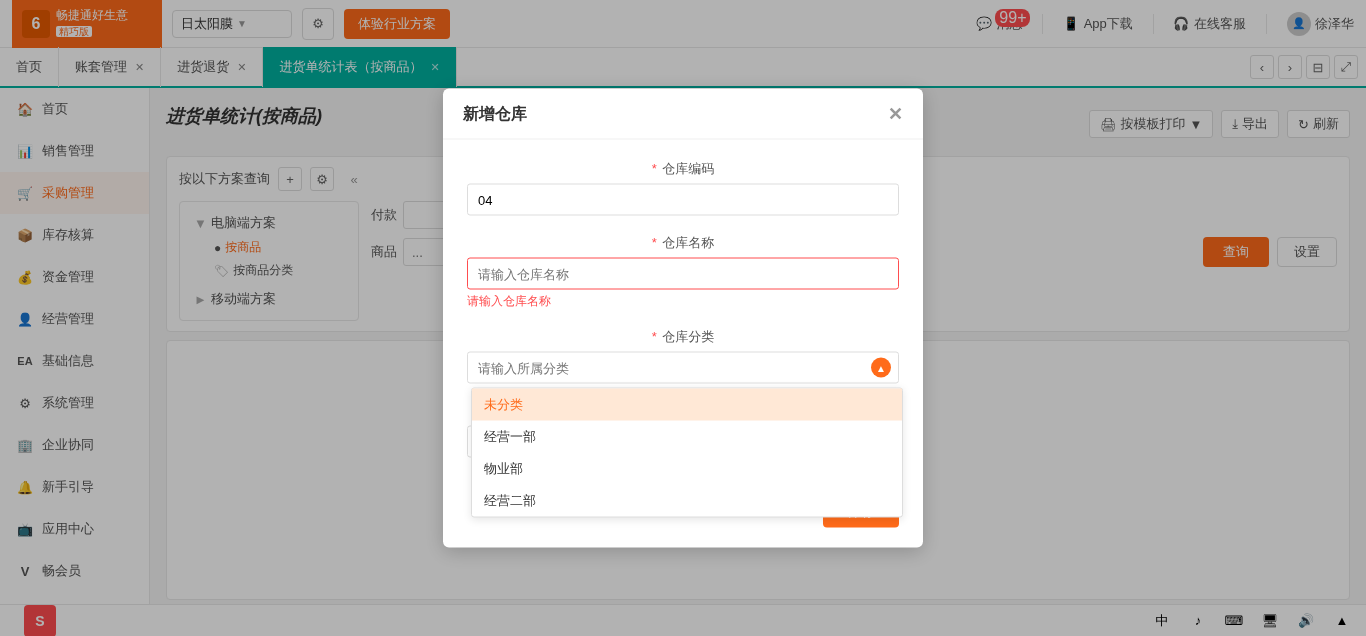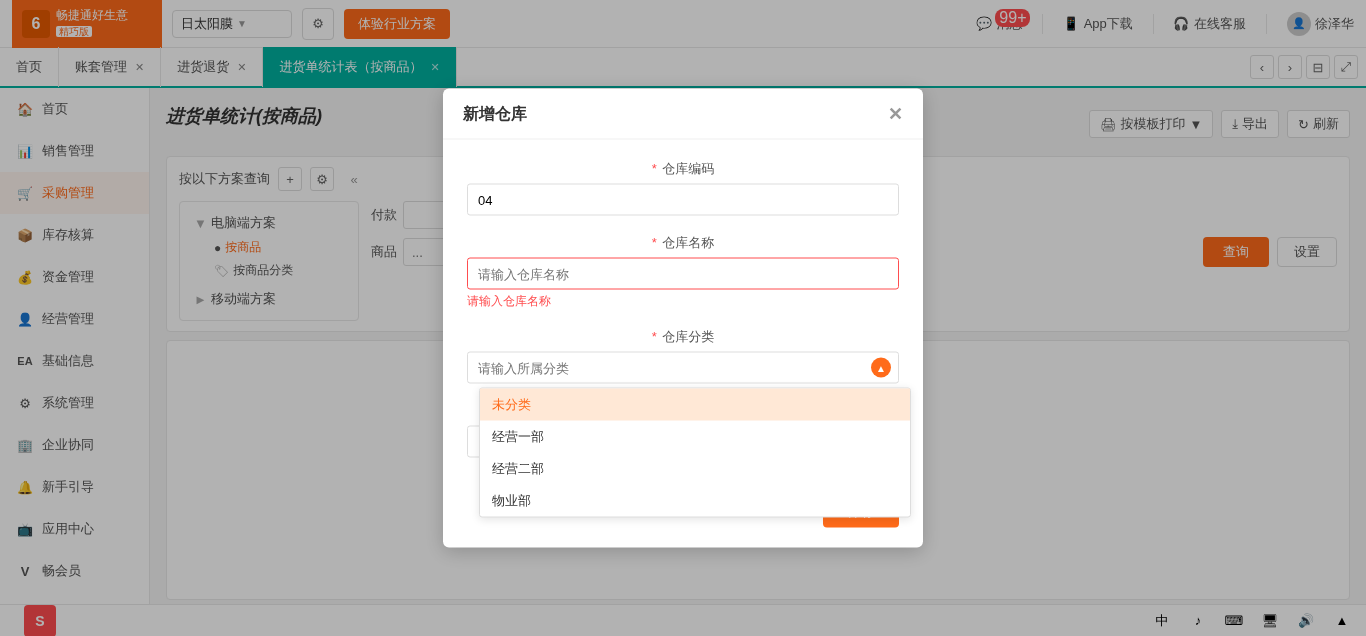--- a/index.html
+++ b/index.html
@@ -126,21 +126,21 @@
     }
     .select-arrow {
       position: absolute; right: 8px; top: 50%; transform: translateY(-50%);
       width: 20px; height: 20px; background: #ff6b1a; border-radius: 50%;
       display: flex; align-items: center; justify-content: center;
       color: #fff; font-size: 10px; cursor: pointer;
     }
 
     
     .dropdown-list {
-      position: absolute; left: 12px; top: 36px; width: 100%;
+      position: absolute; left: 4px; top: 36px; width: 100%;
       background: #fff; border: 1px solid #ddd; border-radius: 3px;
       z-index: 300; box-shadow: 0 2px 8px rgba(0,0,0,0.1);
     }
     .dropdown-item {
       padding: 7px 12px; cursor: pointer; font-size: 13px; color: #333;
     }
     .dropdown-item.selected { background: #ffe8d6; color: #ff6b1a; }
 
     .modal-footer { display: flex; justify-content: flex-end; padding: 0 24px; gap: 8px; }
     .btn-save { background: #ff6b1a; color: #fff; border: none; border-radius: 4px; padding: 7px 24px; cursor: pointer; font-size: 14px; }
@@ -408,22 +408,22 @@
         <span class="required">*</span>
         <span>仓库分类</span>
       </div>
       <div class="modal-select-wrap">
         <input class="modal-select-input" type="text" placeholder="请输入所属分类" style="">
         <div class="select-arrow">▲</div>
         
         <div class="dropdown-list">
           <div class="dropdown-item selected">未分类</div>
           <div class="dropdown-item">经营一部</div>
+          <div class="dropdown-item">物业部</div>
           <div class="dropdown-item">经营二部</div>
-          <div class="dropdown-item">物业部</div>
         </div>
       </div>
     </div>
 
     <div class="modal-field">
       <div class="modal-label">
         <span>备注</span>
       </div>
       <input class="modal-input" type="text" style="">
     </div>

